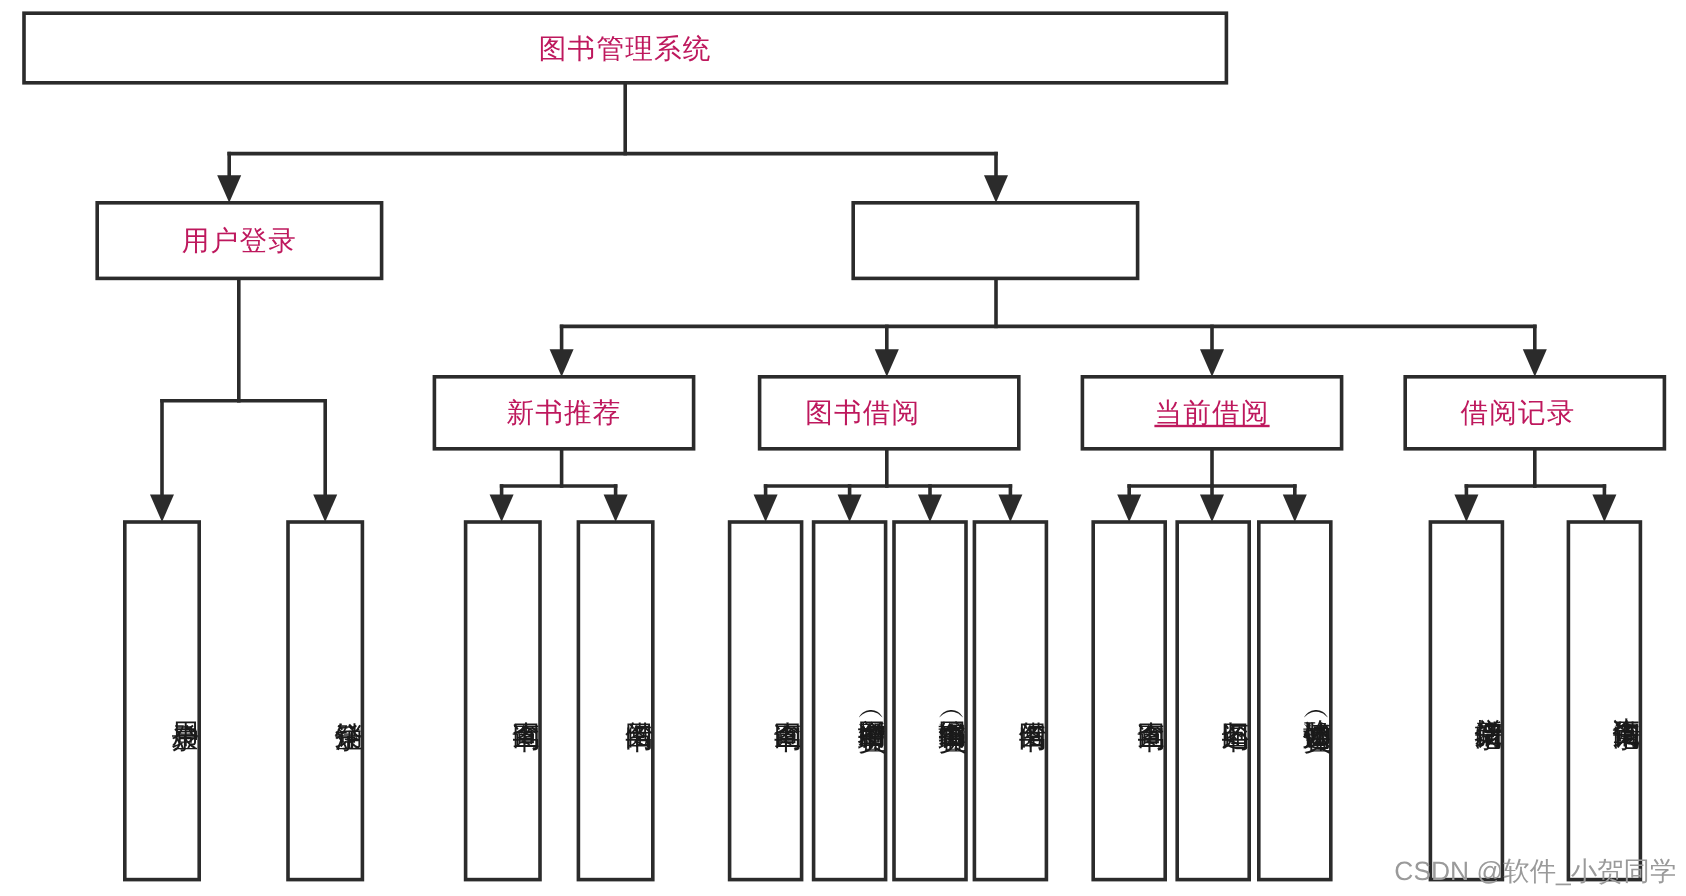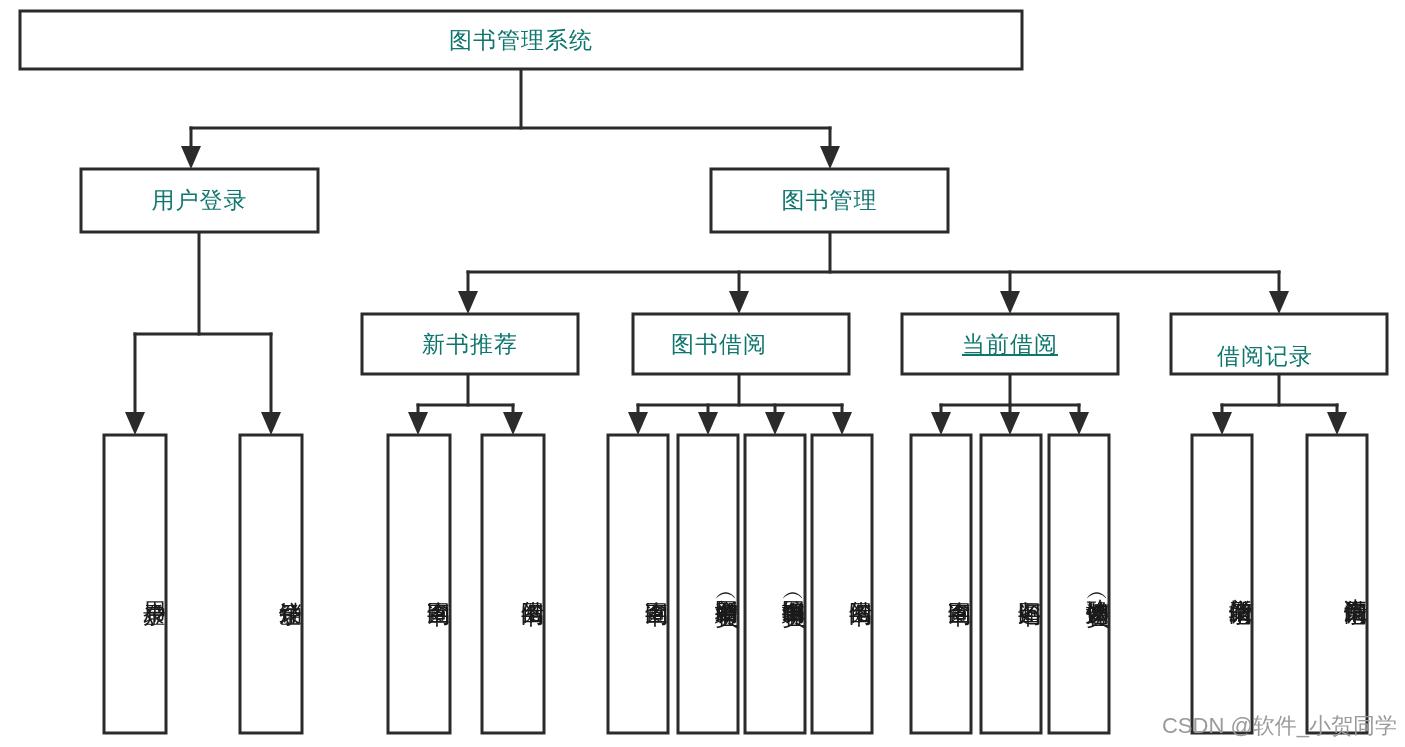--- a/index.html
+++ b/index.html
@@ -54,21 +54,21 @@
     letter-spacing: 1px;
     white-space: nowrap;
     pointer-events: none;
   }
   .hlabel-wrap {
     position: absolute;
     display: flex;
     align-items: center;
     justify-content: center;
     font-size: 23px;
-    color: #0f766e;
+    color: #be185d;
     letter-spacing: 1px;
     white-space: nowrap;
     pointer-events: none;
   }
   .watermark {
     position: absolute;
     right: 8px;
     bottom: 6px;
     font-size: 22px;
     color: #9a9a9a;
@@ -182,26 +182,25 @@
     <rect class="node-rect" x="981" y="435" width="60" height="298"></rect>
     <rect class="node-rect" x="1049" y="435" width="60" height="298"></rect>
 
     <rect class="node-rect" x="1192" y="435" width="60" height="298"></rect>
     <rect class="node-rect" x="1307" y="435" width="60" height="298"></rect>
   </svg>
 
   <div class="hlabel-wrap" style="left:20px; top:11px; width:1002px; height:58px;">图书管理系统</div>
 
   <div class="hlabel-wrap" style="left:81px; top:169px; width:237px; height:63px;">用户登录</div>
-  <div class="hlabel-wrap" style="left:711px; top:169px; width:237px; height:63px;">图书管理</div>
 
   <div class="hlabel-wrap" style="left:362px; top:314px; width:216px; height:60px;font-family:Liberation Serif, serif;">新书推荐</div>
   <div class="hlabel-wrap" style="left:633px; top:314px; width:172px; height:60px;">图书借阅</div>
   <div class="hlabel-wrap" style="left:902px; top:314px; width:216px; height:60px;text-decoration:underline;">当前借阅</div>
-  <div class="hlabel-wrap" style="left:1171px; top:314px; width:188px; height:60px;margin-top:12px;">借阅记录</div>
+  <div class="hlabel-wrap" style="left:1171px; top:314px; width:188px; height:60px;">借阅记录</div>
 
   <div class="vlabel-wrap" style="left:104px; top:505px; width:62px; height:160px;">用户登录</div>
   <div class="vlabel-wrap" style="left:240px; top:505px; width:62px; height:160px;">注销登录</div>
 
   <div class="vlabel-wrap" style="left:388px; top:505px; width:62px; height:160px;">查询图书</div>
   <div class="vlabel-wrap" style="left:482px; top:505px; width:62px; height:160px;">借阅图书</div>
 
   <div class="vlabel-wrap" style="left:608px; top:505px; width:60px; height:160px;">查询图书</div>
   <div class="vlabel-wrap" style="left:678px; top:443px; width:60px; height:285px;">新增图书（管理员）</div>
   <div class="vlabel-wrap" style="left:745px; top:443px; width:60px; height:285px;">编辑图书（管理员）</div>

